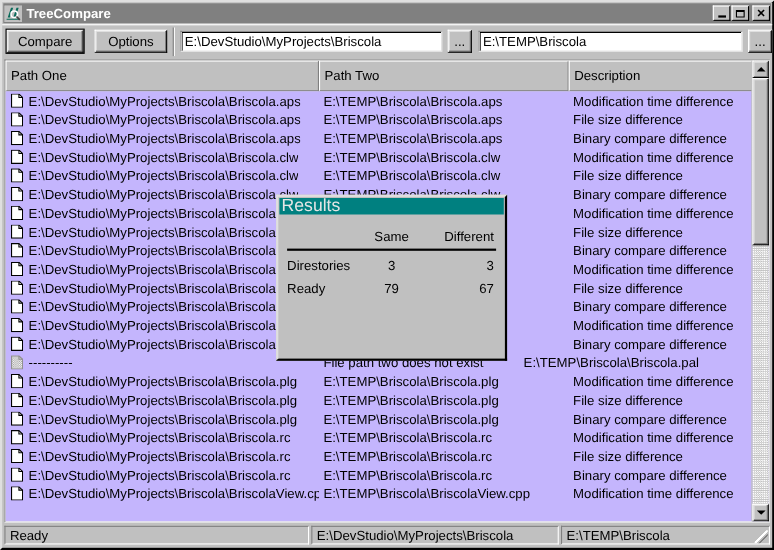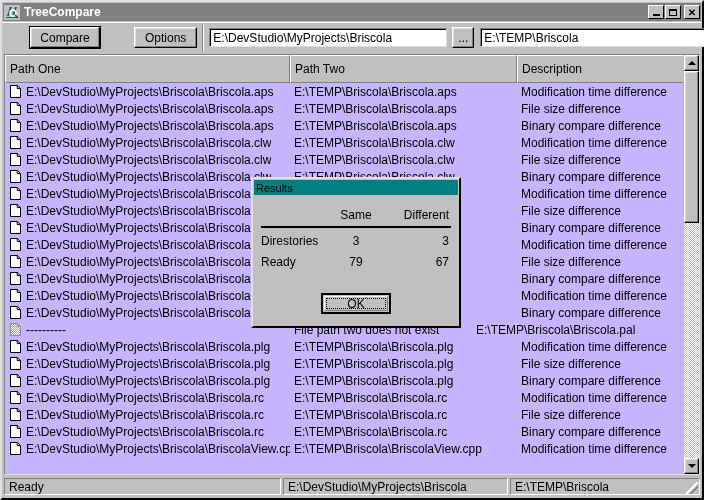--- a/index.html
+++ b/index.html
@@ -70,21 +70,21 @@
     flex:0 0 auto;padding-left:4px;
     box-sizing:border-box;
   }
   .tbtn{
     background:#c0c0c0;
     border-top:1px solid #fff;border-left:1px solid #fff;
     border-right:1px solid #000;border-bottom:1px solid #000;
     box-shadow:inset -1px -1px 0 #808080, inset 1px 1px 0 #dfdfdf;
     box-sizing:border-box;
     height:21px;display:flex;align-items:center;justify-content:center;
-    font-size:12px;padding:0 10px;margin-left:24px;
+    font-size:12px;padding:0 10px;
   }
   .tbtn.default{
     outline:1px solid #000;outline-offset:0px;
   }
   .tb-sep{
     width:2px;height:26px;margin:0 5px;
     border-left:1px solid #808080;border-right:1px solid #fff;
     box-sizing:border-box;
   }
   .pathbox{
@@ -192,21 +192,21 @@
     background:#c0c0c0;
     border-top:2px solid #dfdfdf;border-left:2px solid #dfdfdf;
     border-right:2px solid #000;border-bottom:2px solid #000;
     box-sizing:border-box;z-index:50;
     display:flex;flex-direction:column;
   }
   .dlg-title{
     height:15px;margin:1px;background:#008080;
     display:flex;align-items:center;padding-left:2px;flex:0 0 auto;
   }
-  .dlg-title span{color:#000000;font-size:11px;font-weight:normal;}
+  .dlg-title span{color:#e5e5e5;font-size:16px;font-weight:normal;}
   .dlg-body{flex:1 1 auto;position:relative;}
   .dlg-grid{
     position:absolute;left:8px;right:8px;top:12px;
   }
   .dlg-hdrow{display:flex;font-size:12px;}
   .dlg-col-lbl{width:62px;flex:0 0 auto;}
   .dlg-col-same{width:66px;flex:0 0 auto;text-align:center;}
   .dlg-col-diff{flex:1 1 auto;text-align:right;padding-right:2px;}
   .dlg-rule{height:2px;background:#000;margin:4px 0 6px 0;}
   .dlg-row{display:flex;font-size:12px;margin-bottom:7px;}
@@ -614,23 +614,16 @@
           <div class="dlg-col-lbl">Direstories</div>
           <div class="dlg-col-same">3</div>
           <div class="dlg-col-diff">3</div>
         </div>
         <div class="dlg-row">
           <div class="dlg-col-lbl">Ready</div>
           <div class="dlg-col-same">79</div>
           <div class="dlg-col-diff">67</div>
         </div>
       </div>
-      <div class="dlg-okwrap">
-        <div class="dlg-ok">
-          <div class="dlg-ok-inner"></div>
-          <div class="dlg-ok-focus"></div>
-          <span>OK</span>
-        </div>
-      </div>
     </div>
   </div>
 
 </div>
 
 </body></html>

